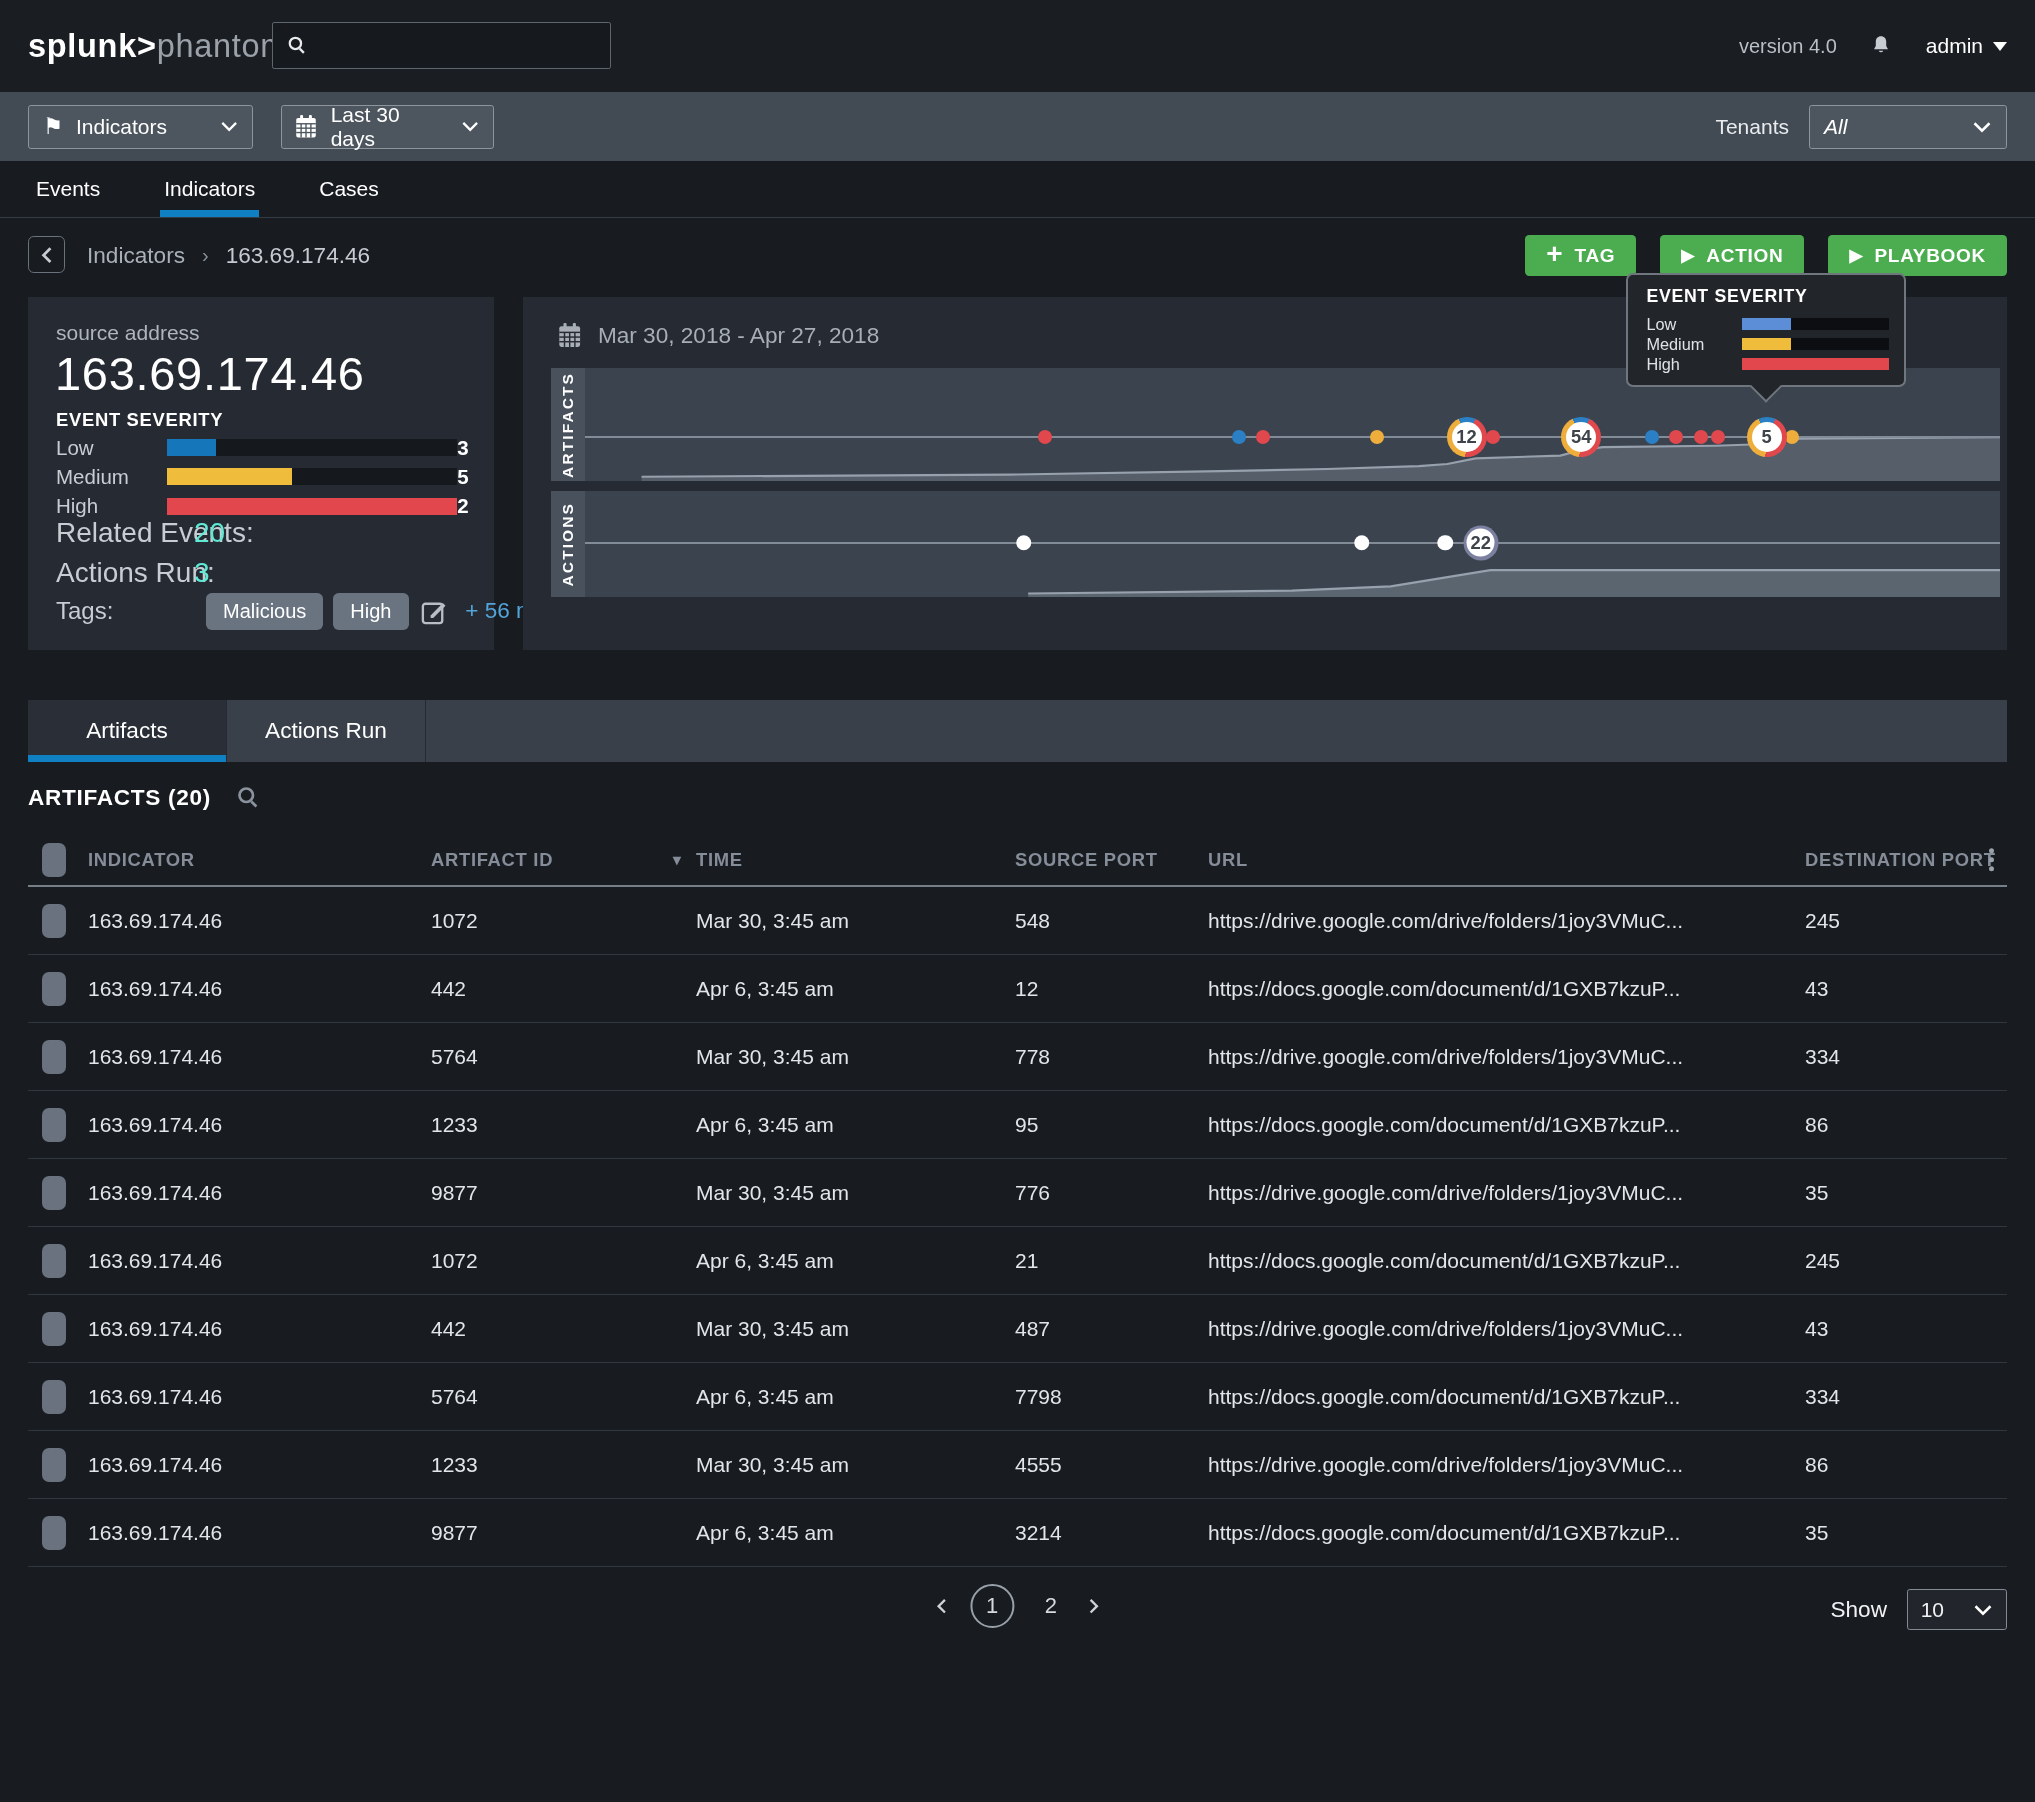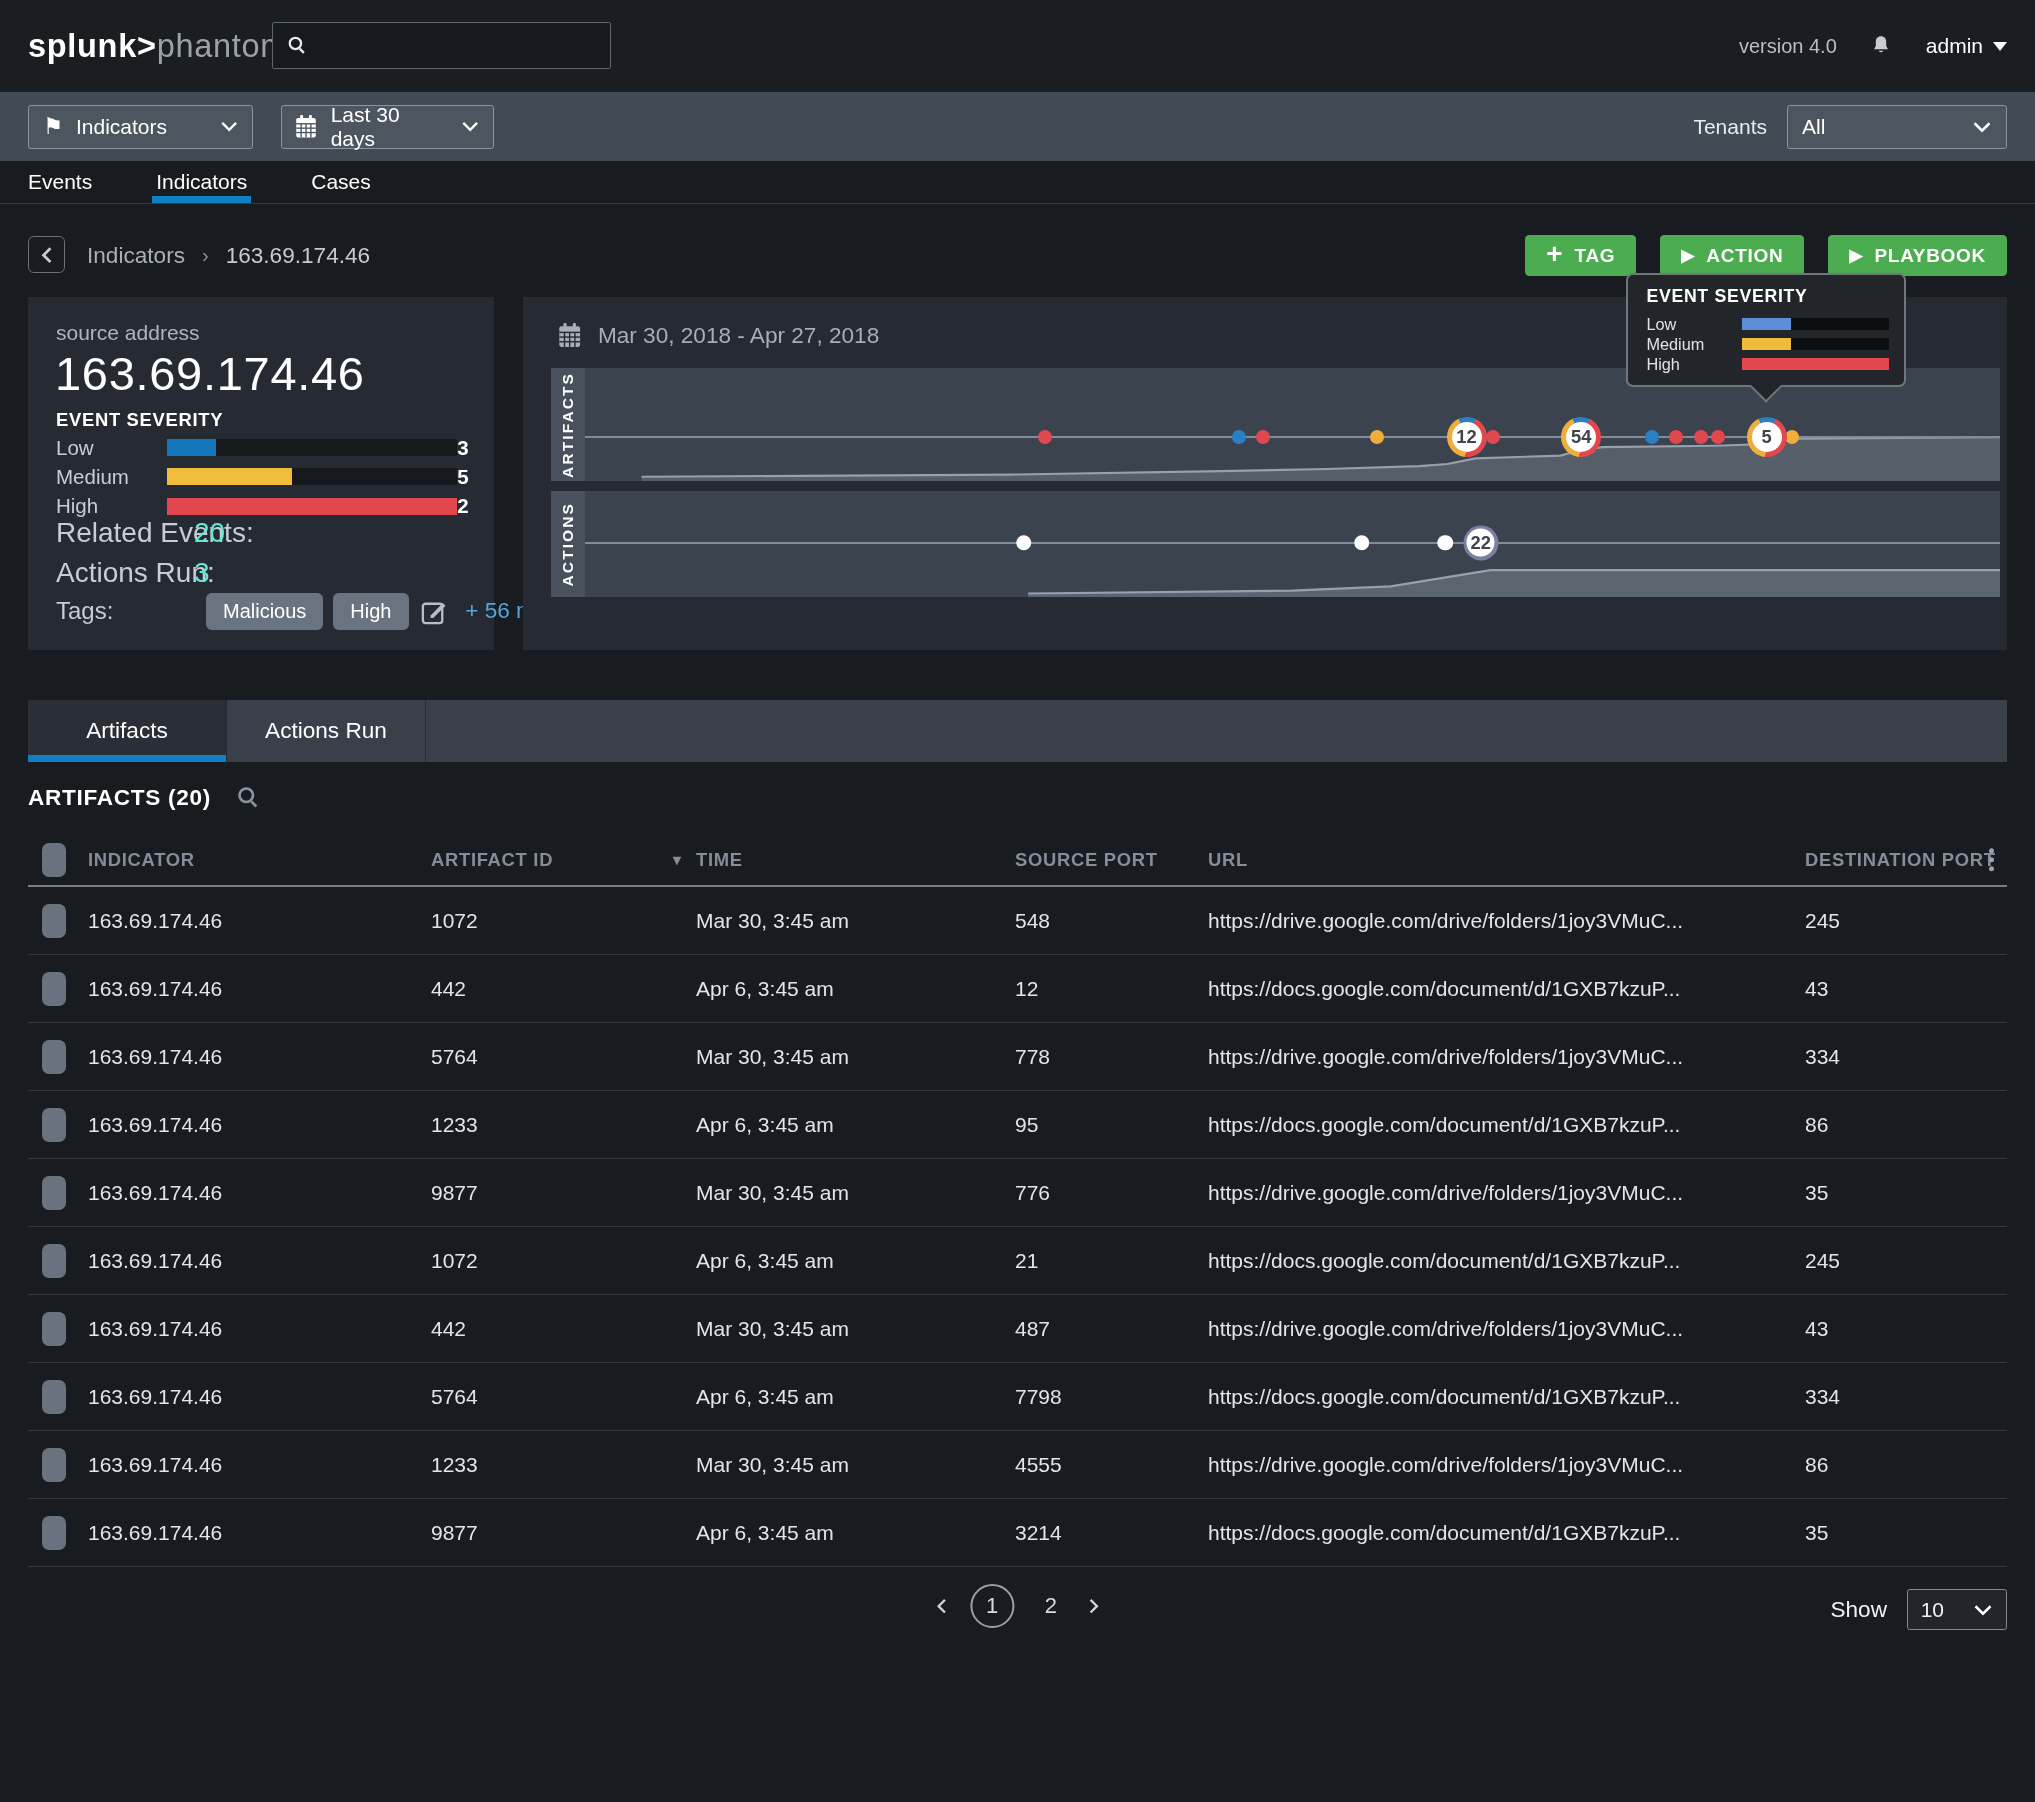--- a/index.html
+++ b/index.html
@@ -24,26 +24,26 @@
   .caret { width: 0; height: 0; border-left: 7.8px solid transparent; border-right: 7.8px solid transparent; border-top: 9.2px solid #fff; }
 
   
   .filterbar { position: absolute; top: 92px; left: 0; right: 0; height: 69px; background: #424a54; }
   .dd { height: 44px; background: #4d555f; border: 1.4px solid #8d949c; border-radius: 2.8px;
     display: flex; align-items: center; padding: 0 14px; gap: 12.7px; color: #fff; font-size: 21px; }
   .dd .grow { flex: 1; }
   .dd-scope { position: absolute; left: 28px; top: 12.7px; width: 225px; }
   .dd-range { position: absolute; left: 281px; top: 12.7px; width: 213px; padding-left: 12px; }
   .tenants { position: absolute; right: 28px; top: 12.7px; display: flex; align-items: center; gap: 20px; font-size: 21px; color: #e9ecef; }
-  .dd-tenants { width: 220px; }
+  .dd-tenants { width: 198px; font-style: italic; }
   .flag-glyph { font-size: 22.6px; color: #fff; }
 
   
-  .navtabs { position: absolute; top: 161px; left: 0; right: 0; height: 43px; border-bottom: 1.4px solid #343b44;
-    display: flex; align-items: stretch; padding-left: 28px; }
+  .navtabs { position: absolute; top: 161px; left: 0; right: 0; height: 57px; border-bottom: 1.4px solid #343b44;
+    display: flex; align-items: stretch; padding-left: 36px; }
   .nav-tab { padding: 0 32px; display: flex; align-items: center; font-size: 21px; color: #fff; cursor: default; }
   .nav-tab:first-child { padding-left: 0; }
   .nav-tab span { position: relative; display: flex; align-items: center; height: 100%; }
   .nav-tab.active span::after { content: ""; position: absolute; left: -4.2px; right: -4.2px; bottom: 0; height: 7px; background: #1080c4; }
 
   
   .crumbrow { position: absolute; top: 235px; left: 28px; right: 28px; height: 41px; }
   .back { position: absolute; left: 0; top: 1.4px; width: 37px; height: 37px; border: 1.4px solid #6a727b; border-radius: 5.7px;
     display: flex; align-items: center; justify-content: center; }
   .crumbs { position: absolute; left: 59px; top: 0; height: 41px; display: flex; align-items: center; gap: 17px;

